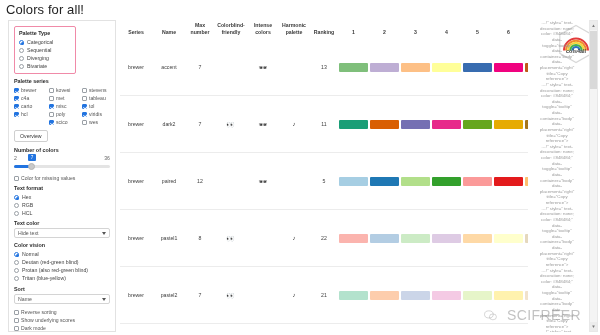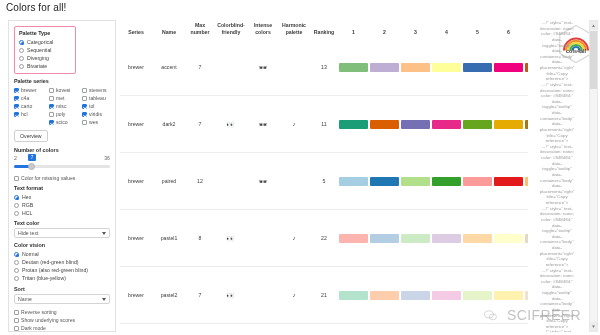--- a/index.html
+++ b/index.html
@@ -8,21 +8,21 @@
     background:#ffffff;
     font-family:"Liberation Sans", sans-serif;
     font-size:5.5px;color:#333;
     position:relative;
   }
   #app{position:relative;width:600px;height:335px;}
 
   
   .page-title{
     position:absolute;left:6px;top:2px;
-    font-size:10px;color:#222;font-weight:400;
+    font-size:13px;color:#222;font-weight:400;
     letter-spacing:0.1px;
   }
 
   
   .sidebar{
     position:absolute;left:8px;top:20px;width:108px;height:312px;
     border:1px solid #e2e2e2;background:#fff;box-sizing:border-box;
   }
   .sb-inner{padding:5px 5px 0 5px;}
   .sec-title{font-size:5.4px;font-weight:bold;color:#2b2b2b;margin:0 0 2px 0;}

